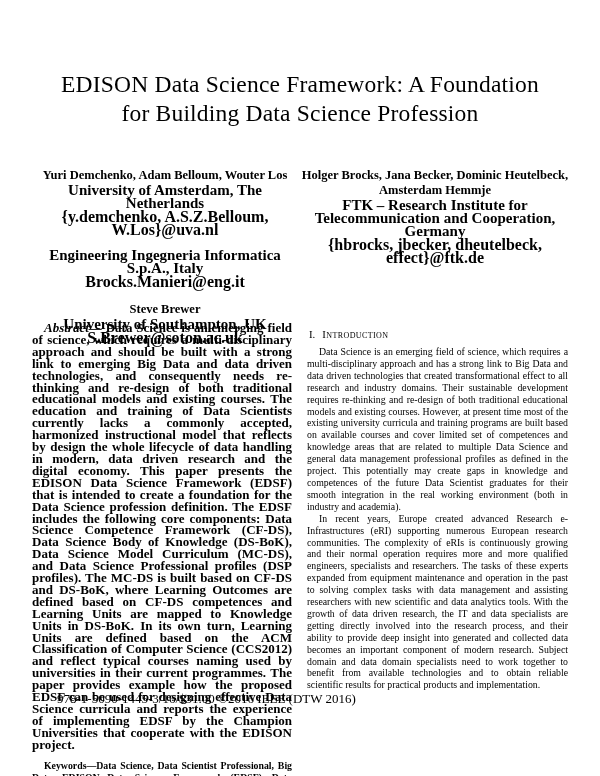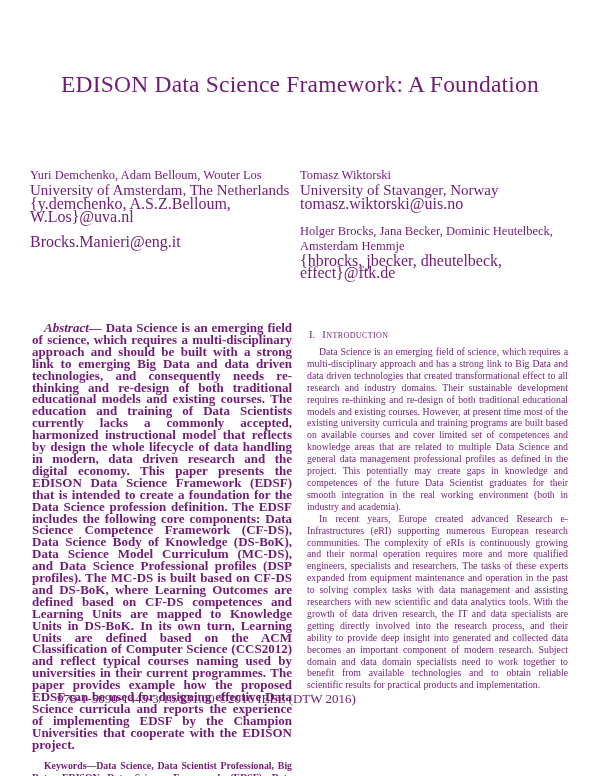--- a/index.html
+++ b/index.html
@@ -5,21 +5,21 @@
   html, body {
     margin: 0;
     padding: 0;
     background: #ffffff;
   }
   .page {
     position: relative;
     width: 600px;
     height: 776px;
     background: #ffffff;
-    color: #701a75;
+    color: #000000;
     font-family: "Liberation Serif", "DejaVu Serif", serif;
     overflow: hidden;
   }
   .paper-title {
     position: absolute;
     top: 70px;
     left: 0;
     width: 600px;
     text-align: center;
     font-size: 23.5px;
@@ -29,20 +29,22 @@
   }
   .authors {
     position: absolute;
     top: 168px;
     left: 30px;
     width: 540px;
     display: flex;
   }
   .authors-col {
     width: 50%;
+    text-align: center;
+    font-weight: bold;
   }
   .author-group { margin-bottom: 13px; }
   .author-group .names {
     font-size: 12.5px;
     line-height: 15px;
     margin: 0 auto 1px auto;
     max-width: 272px;
   }
   .author-group .affil {
     font-size: 15px;
@@ -111,41 +113,44 @@
     line-height: 12px;
   }
 </style>
 </head>
 <body>
 
 <div class="page">
 
   <div class="paper-title">
     <div>EDISON Data Science Framework: A Foundation</div>
+    <div>for Building Data Science Profession</div>
   </div>
 
   <div class="authors">
     <div class="authors-col">
       <div class="author-group">
         <div class="names">Yuri Demchenko, Adam Belloum, Wouter Los</div>
         <div class="affil">University of Amsterdam, The Netherlands</div>
         <div class="email">{y.demchenko, A.S.Z.Belloum, W.Los}@uva.nl</div>
       </div>
       <div class="author-group">
+        <div class="affil">Engineering Ingegneria Informatica S.p.A., Italy</div>
         <div class="email">Brocks.Manieri@eng.it</div>
+      </div>
+      <div class="author-group">
+        <div class="names">Steve Brewer</div>
+        <div class="affil">University of Southampton, UK</div>
+        <div class="email">S.Brewer@soton.ac.uk</div>
       </div>
     </div>
     <div class="authors-col">
       <div class="author-group">
-        <div class="names">Tomasz Wiktorski</div>
-        <div class="affil">University of Stavanger, Norway</div>
-        <div class="email">tomasz.wiktorski@uis.no</div>
-      </div>
-      <div class="author-group">
         <div class="names">Holger Brocks, Jana Becker, Dominic Heutelbeck, Amsterdam Hemmje</div>
+        <div class="affil">FTK – Research Institute for Telecommunication and Cooperation, Germany</div>
         <div class="email">{hbrocks, jbecker, dheutelbeck, effect}@ftk.de</div>
       </div>
     </div>
   </div>
 
   <div class="col-left-body">
     <p class="abstract-par"><span class="abstract-label">Abstract—</span><span> Data Science is an emerging field of science, which requires a multi-disciplinary approach and should be built with a strong link to emerging Big Data and data driven technologies, and consequently needs re-thinking and re-design of both traditional educational models and existing courses. The education and training of Data Scientists currently lacks a commonly accepted, harmonized instructional model that reflects by design the whole lifecycle of data handling  in modern, data driven research and the digital economy. This paper presents the EDISON Data Science Framework (EDSF) that is intended to create a foundation for the Data Science profession definition. The EDSF includes the following core components: Data Science Competence Framework (CF-DS), Data Science Body of Knowledge (DS-BoK), Data Science Model Curriculum (MC-DS), and Data Science Professional profiles (DSP profiles). The MC-DS is built based on CF-DS and DS-BoK, where Learning Outcomes are defined based on CF-DS competences and Learning Units are mapped to Knowledge Units in DS-BoK. In its own turn, Learning Units are defined based on the ACM Classification of Computer Science (CCS2012) and reflect typical courses naming used by universities in their current programmes. The paper provides example how the proposed EDSF can be used for designing effective Data Science curricula and reports the experience of implementing EDSF by the Champion Universities that cooperate with the EDISON project.</span></p>
     <p class="keywords-par"><span>Keywords—</span><span>Data Science, Data Scientist Professional, Big Data, EDISON Data Science Framework (EDSF), Data Science Competences Framework (CF-DS), Data Science Body of Knowledge (DS-BoK), Data Science Model Curriculum (MC-DS), Data Science Professional profiles.</span></p>
   </div>
 

